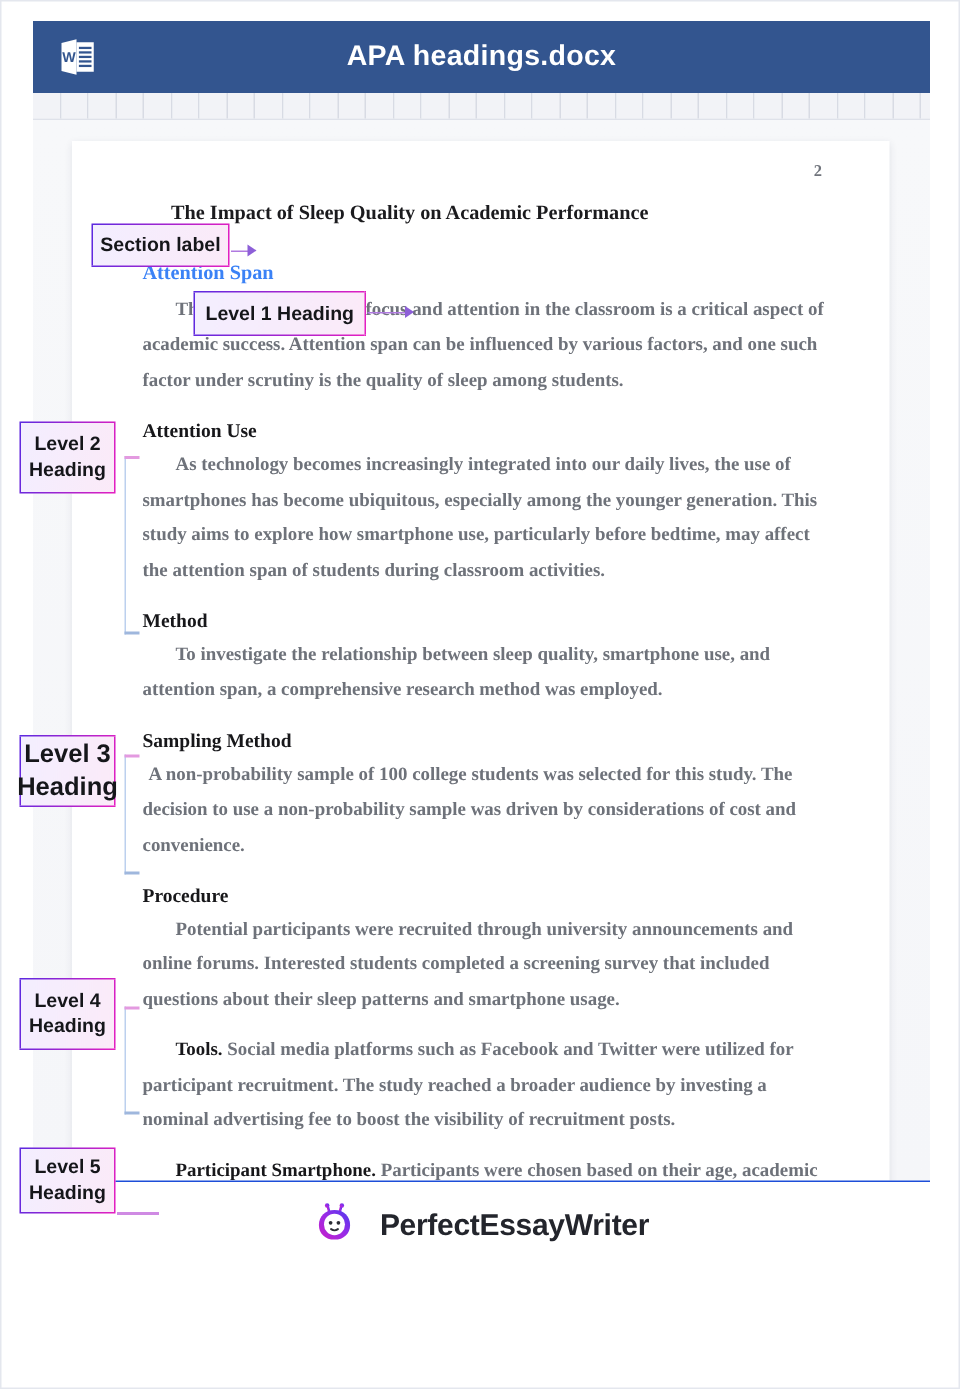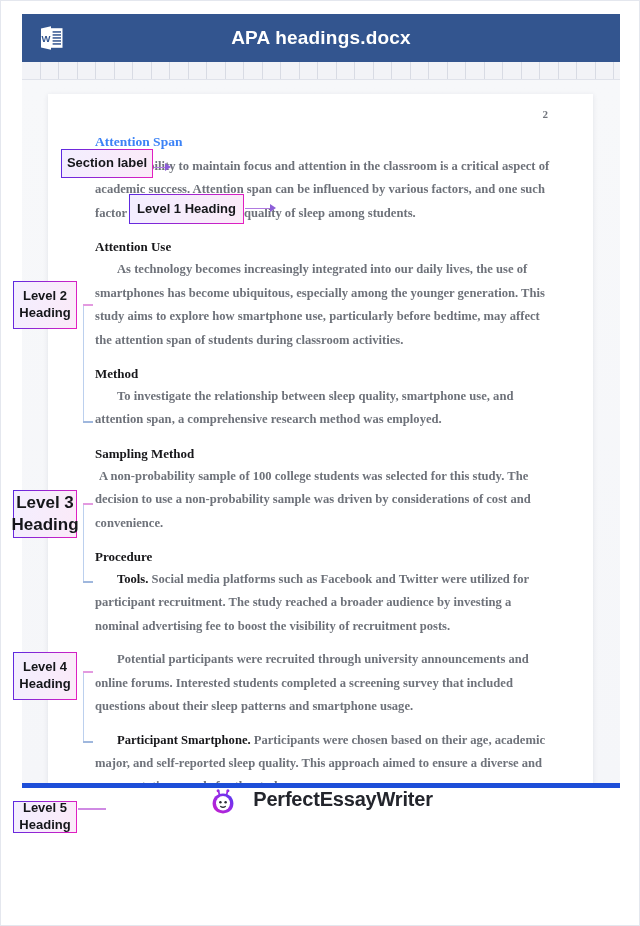--- a/index.html
+++ b/index.html
@@ -152,23 +152,23 @@
   }
 
   
   .footer {
     position: absolute;
     left: 0;
     bottom: 0;
     width: 100%;
     height: 58px;
     background: #ffffff;
-    border-top: 5px solid #1d4ed8;
+    border-top: 1px solid #1d4ed8;
     display: flex;
-    align-items: flex-start;
+    align-items: center;
     justify-content: center;
     gap: 16px;
   }
   .brand-text {
     font-family: "Liberation Sans", sans-serif;
     font-size: 20px;
     font-weight: 700;
     color: #23252c;
     letter-spacing: -.2px;
   }
@@ -296,42 +296,43 @@
 
     </div>
 
     <div class="canvas">
       <div class="paper">
 
         <div class="page-number">2</div>
 
         <div class="doc-body">
 
+          <div class="doc-title" id="doc-title-el">The Impact of Sleep Quality on Academic Performance</div>
 
           <div class="h1">Attention Span</div>
 
           <p class="para indent">The ability to maintain focus and attention in the classroom is a critical aspect of academic success. Attention span can be influenced by various factors, and one such factor under scrutiny is the quality of sleep among students.</p>
 
           <div class="h2">Attention Use</div>
 
           <p class="para indent">As technology becomes increasingly integrated into our daily lives, the use of smartphones has become ubiquitous, especially among the younger generation. This study aims to explore how smartphone use, particularly before bedtime, may affect the attention span of students during classroom activities.</p>
 
           <div class="h2">Method</div>
 
           <p class="para indent">To investigate the relationship between sleep quality, smartphone use, and attention span, a comprehensive research method was employed.</p>
 
           <div class="h3">Sampling Method</div>
 
           <p class="para indent-small">A non-probability sample of 100 college students was selected for this study. The decision to use a non-probability sample was driven by considerations of cost and convenience.</p>
 
           <div class="h3">Procedure</div>
 
+          <p class="para indent">Potential participants were recruited through university announcements and online forums. Interested students completed a screening survey that included questions about their sleep patterns and smartphone usage.</p>
+
           <p class="para indent"><span class="runin">Tools.</span><span> Social media platforms such as Facebook and Twitter were utilized for participant recruitment. The study reached a broader audience by investing a nominal advertising fee to boost the visibility of recruitment posts.</span></p>
-
-          <p class="para indent">Potential participants were recruited through university announcements and online forums. Interested students completed a screening survey that included questions about their sleep patterns and smartphone usage.</p>
 
           <p class="para indent"><span class="runin">Participant Smartphone.</span><span> Participants were chosen based on their age, academic major, and self-reported sleep quality. This approach aimed to ensure a diverse and representative sample for the study.</span></p>
 
         </div>
       </div>
     </div>
 
     <div class="footer">
       <span>
         <svg width="28" height="28" viewBox="0 0 28 28" xmlns="http://www.w3.org/2000/svg">
@@ -397,21 +398,21 @@
   <div class="anno" style="left:12px; top:651px; width:64px; height:48px; font-size:13px; flex-direction:column;text-align:right;">
     <span>Level 4</span>
     <span>Heading</span>
   </div>
   <div class="bracket" style="left:76px; top:670px; width:18px; height:72px;">
     <span class="v"></span>
     <span class="t-top"></span>
     <span class="t-bot"></span>
   </div>
 
-  <div class="anno" style="left:12px; top:800px; width:64px; height:32px; font-size:13px; flex-direction:column;">
+  <div class="anno" style="left:12px; top:764px; width:64px; height:44px; font-size:13px; flex-direction:column;">
     <span>Level 5</span>
     <span>Heading</span>
   </div>
   <div class="conn" style="left:77px; top:807px; width:30px; height:4px;">
     <span class="conn-line-h" style="left:0; top:0; width:28px;"></span>
   </div>
 
 </div>
 
 </body></html>

